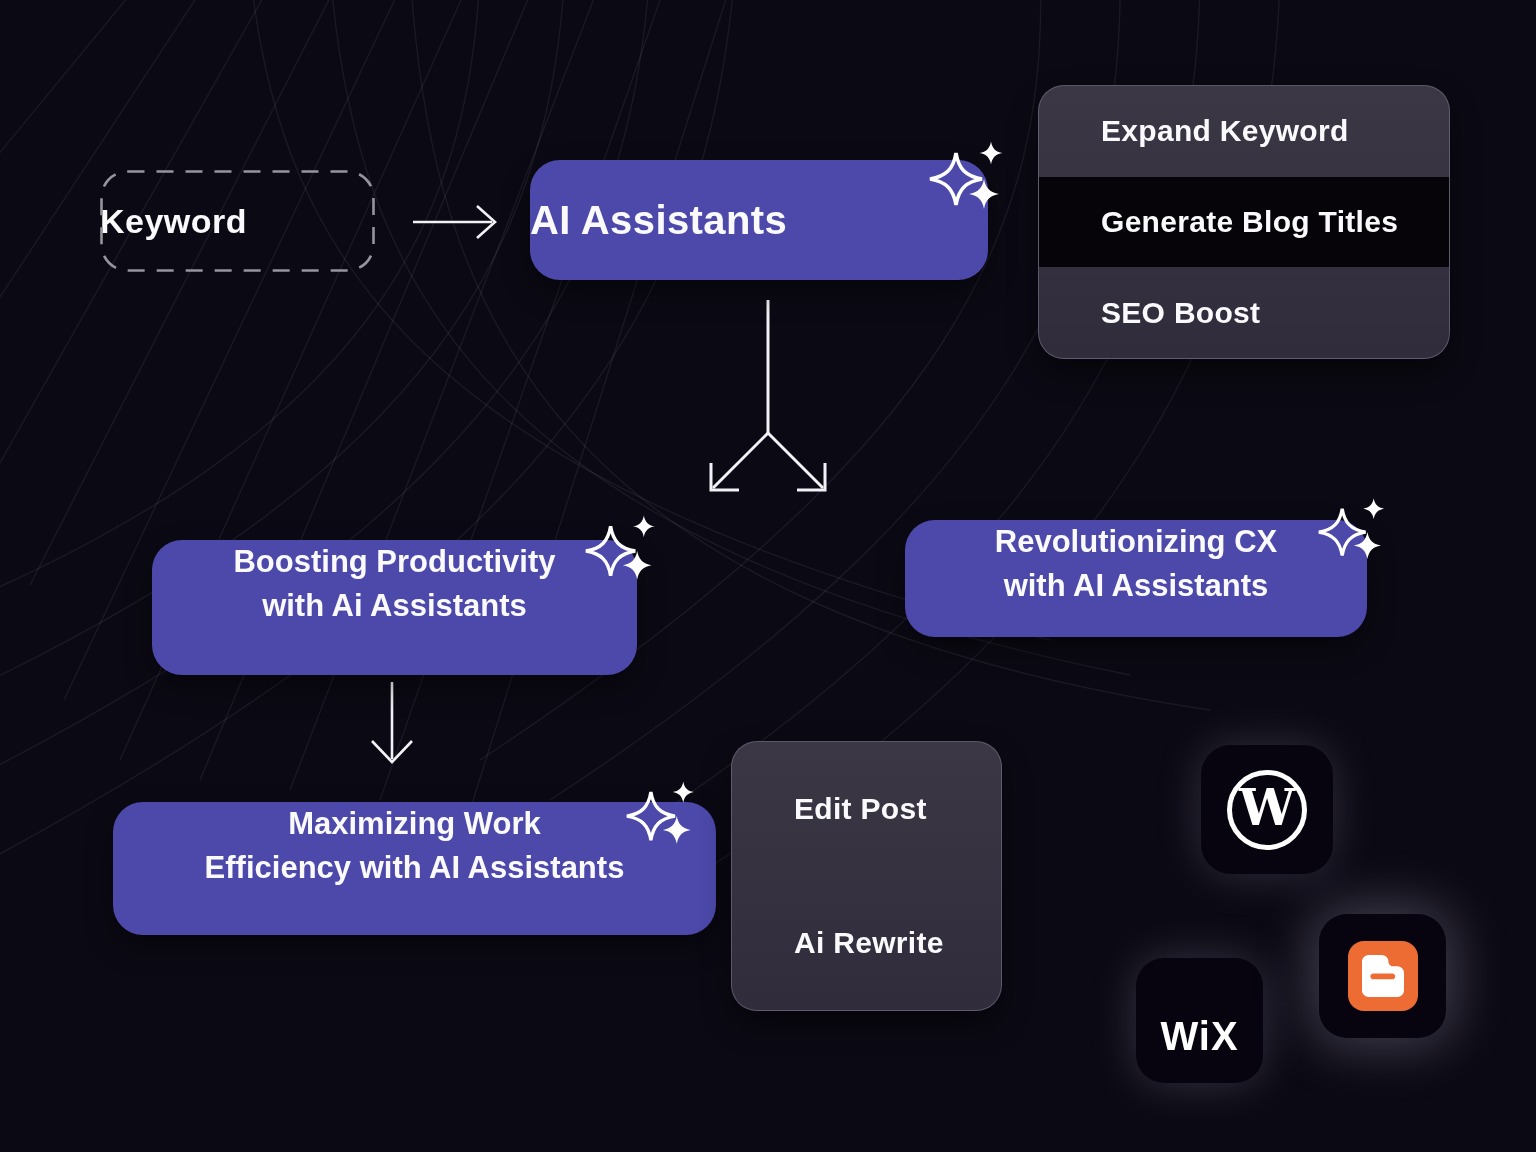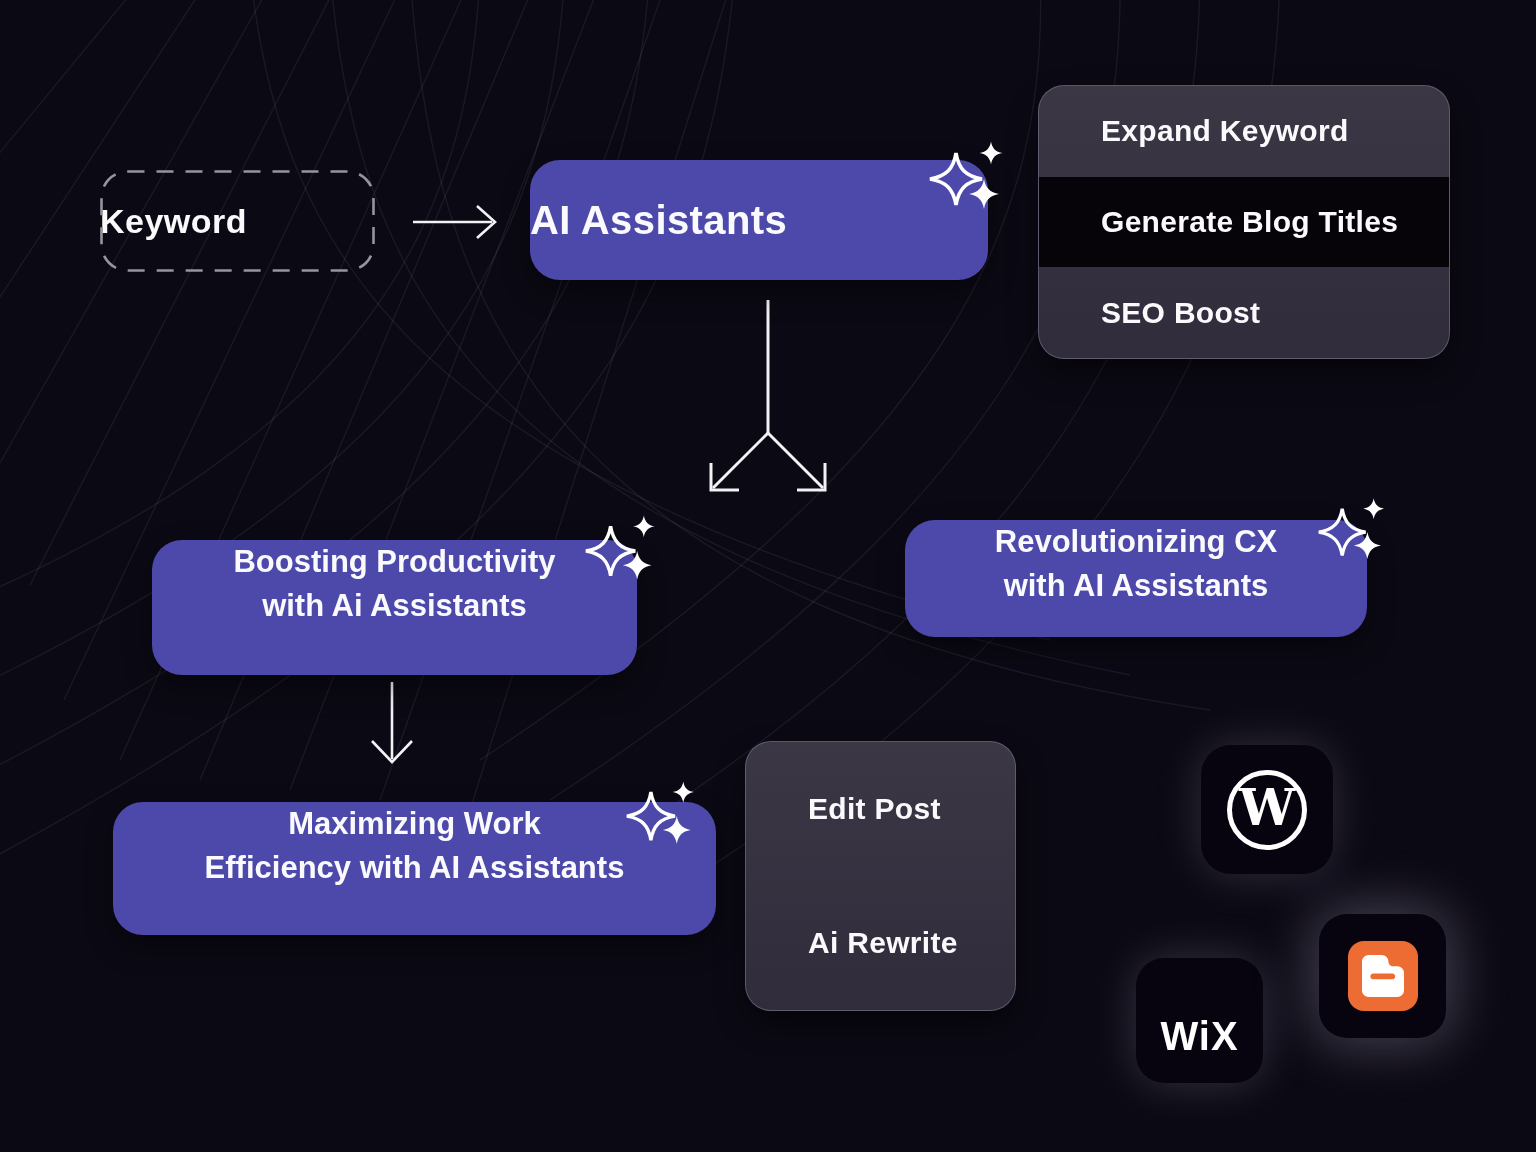--- a/index.html
+++ b/index.html
@@ -25,21 +25,21 @@
   .boosting .sparkles{left:432px;top:-26px;width:76px;height:76px;}
   .revolutionizing .sparkles{left:412px;top:-23px;width:72px;height:72px;}
   .maximizing .sparkles{left:512px;top:-22px;width:74px;height:74px;}
 
   
   .menu{position:absolute;display:flex;flex-direction:column;border-radius:26px;
         border:1.5px solid rgba(128,122,144,.55);
         background:linear-gradient(180deg,#3B3745,#302C3B);
         overflow:hidden;box-shadow:0 14px 30px rgba(0,0,0,.45);}
   .menu-ai{left:1038px;top:85px;width:410px;height:272px;}
-  .menu-post{left:731px;top:741px;width:269px;height:268px;margin-left:14px;}
+  .menu-post{left:731px;top:741px;width:269px;height:268px;}
   .menu-row{flex:1;display:flex;align-items:center;padding-left:62px;
             font-size:30px;font-weight:600;letter-spacing:.3px;color:#FAFAFC;cursor:default;}
   .menu-row.highlight{background:#060309;}
 
   
   .appicon{position:absolute;background:#070410;display:flex;align-items:center;justify-content:center;}
   .wordpress{left:1201px;top:745px;width:132px;height:129px;border-radius:30px;
              box-shadow:0 0 46px rgba(205,200,235,.20);}
   .wp-circle{width:80px;height:80px;border:5px solid #fff;border-radius:50%;box-sizing:border-box;
              display:flex;align-items:center;justify-content:center;}

